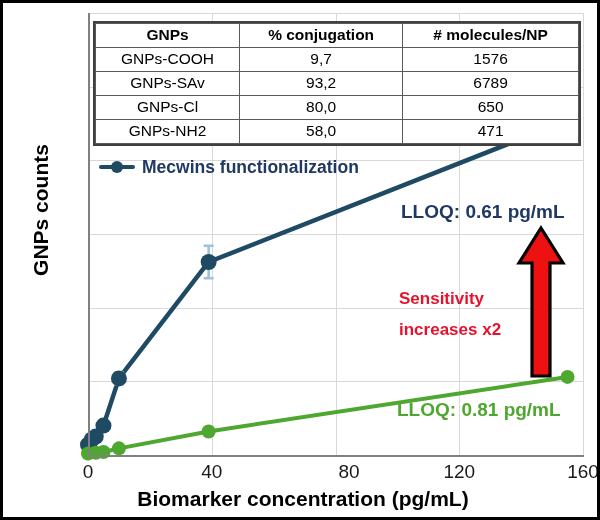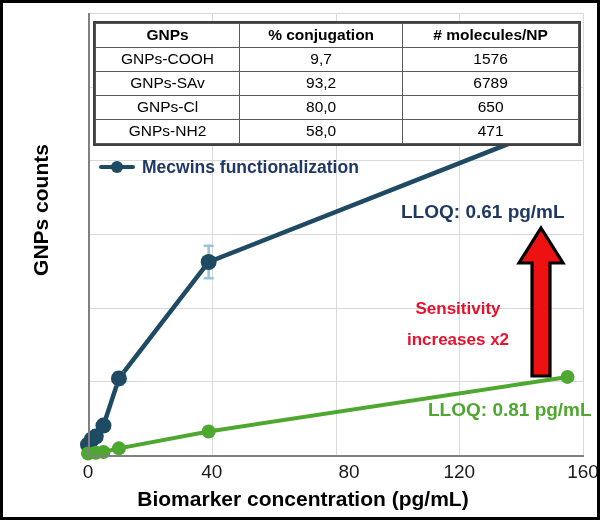--- a/index.html
+++ b/index.html
@@ -178,23 +178,22 @@
     position: absolute;
     left: 394px;
     top: 396px;
     font-size: 19px;
     font-weight: bold;
     white-space: nowrap;
   }
   #sens-text {
     position: absolute;
     left: 396px;
-    top: 290px;
+    top: 280px;
     width: 118px;
-    text-align: center;
     font-size: 17px;
     font-weight: bold;
     line-height: 1.85;
     white-space: nowrap;
   }
   #red-arrow {
     position: absolute;
     left: 513px;
     top: 222px;
     width: 50px;
@@ -313,21 +312,21 @@
       <span class="legend-swatch">
         <span class="lbar" id="lsw0-bar" style="background: rgb(31, 74, 99);"></span>
           <span class="ldot" id="lsw0-dot" style="background: rgb(31, 74, 99);"></span>
       </span>
       <span class="legend-text" id="legend-text-0" style="color: rgb(31, 56, 100);">Mecwins functionalization</span>
     </div>
   </div>
 
   <div id="lloq-mec" style="color: rgb(31, 56, 100);">LLOQ: 0.61 pg/mL</div>
 
-  <div id="lloq-prov" style="color: rgb(78, 167, 46); margin-left: 31px;">LLOQ: 0.81 pg/mL</div>
+  <div id="lloq-prov" style="color: rgb(78, 167, 46);">LLOQ: 0.81 pg/mL</div>
 
   <div id="sens-text" style="color: rgb(232, 17, 45);">
     <div>Sensitivity</div>
     <div>increases x2</div>
   </div>
 
   <svg id="red-arrow" viewBox="0 0 50 154" preserveAspectRatio="none">
     <polygon points="25,3 47,38 34,38 34,151 16,151 16,38 3,38" fill="#EE1111" stroke="#000000" stroke-width="3.2" stroke-linejoin="miter"></polygon>
   </svg>
 

